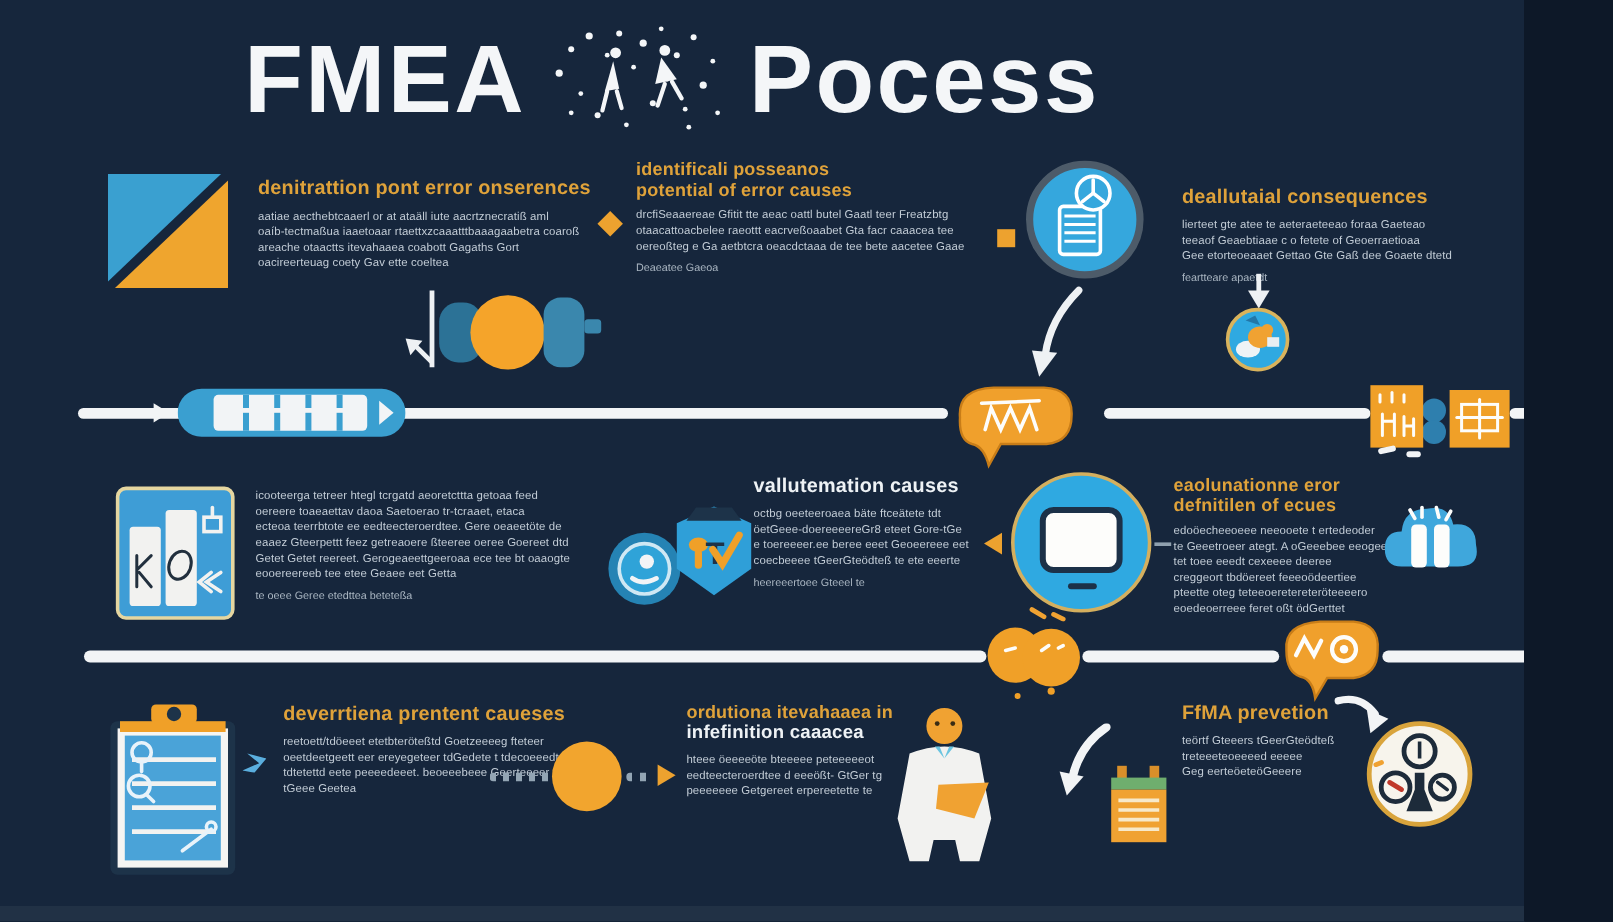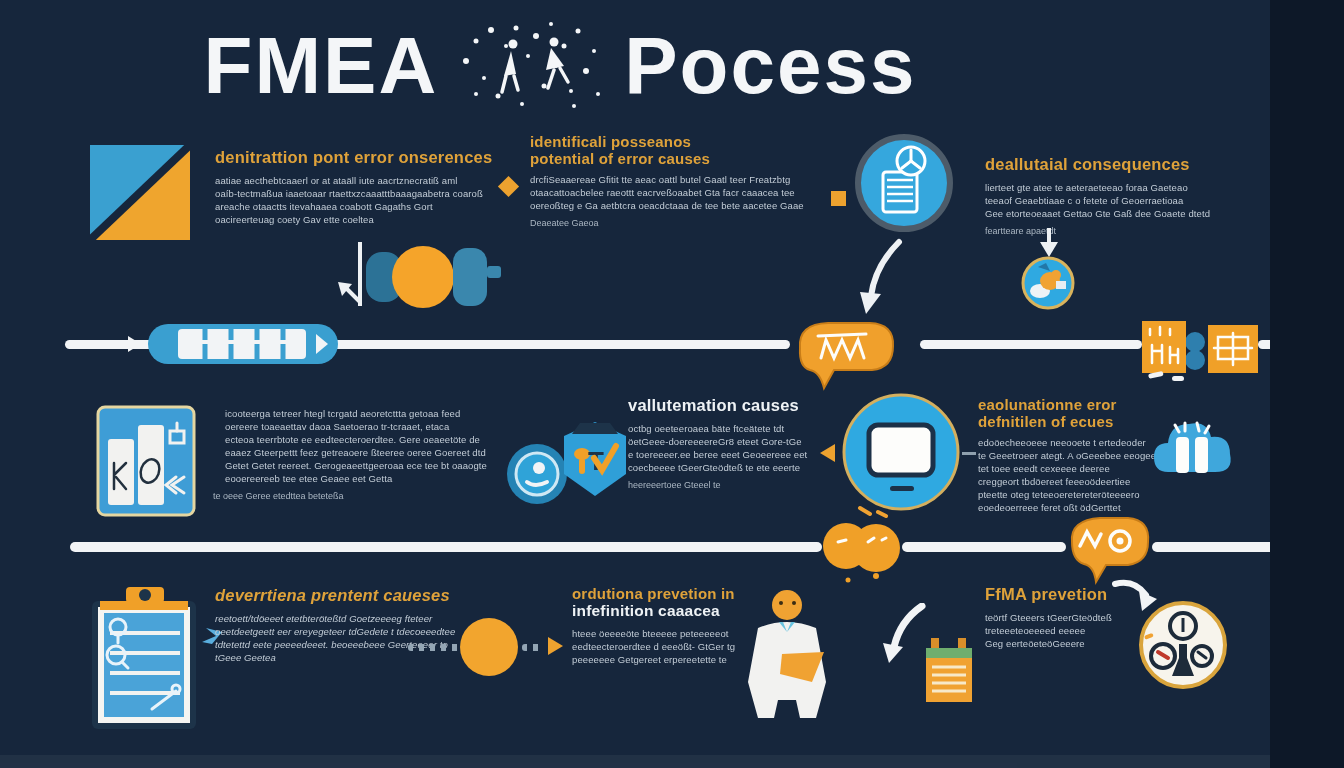--- a/index.html
+++ b/index.html
@@ -221,21 +221,21 @@
     </g>
     <g stroke="#f2f2f0" stroke-width="3" fill="none" stroke-linecap="round">
       <rect x="74" y="26" width="14" height="12"></rect>
       <line x1="81" y1="18" x2="81" y2="26"></line>
       <path d="M88,72 L76,80 L88,88"></path>
       <path d="M80,72 L70,80 L80,88"></path>
     </g>
   </svg>
 
   <div class="abs" style="left:213px;top:400px;">
-    <div class="body" style="margin-top:7px;margin-left:12px;">
+    <div class="body" style="margin-top:7px;">
         <div>icooteerga tetreer htegl tcrgatd aeoretcttta getoaa feed</div>
         <div>oereere toaeaettav daoa Saetoerao tr-tcraaet, etaca</div>
         <div>ecteoa teerrbtote ee eedteecteroerdtee. Gere oeaeetöte de</div>
         <div>eaaez Gteerpettt feez getreaoere ßteeree oeree Goereet dtd</div>
         <div>Getet Getet reereet. Gerogeaeettgeeroaa ece tee bt oaaogte</div>
         <div>eooereereeb tee etee Geaee eet Getta</div>
       </div>
     <div class="foot">te oeee Geree etedttea beteteßa</div>
   </div>
 
@@ -347,37 +347,37 @@
     </g>
     <rect x="12" y="16" width="88" height="9" fill="#f0a028"></rect>
     <rect x="38" y="2" width="38" height="16" rx="4" fill="#f0a028"></rect>
     <circle cx="57" cy="10" r="6" fill="#1d3349"></circle>
   </svg>
 
   <svg class="abs" style="left:202px;top:626px;" width="20" height="18" viewBox="0 0 20 18">
     <polygon points="0,16 14,10 4,2 20,6 10,18" fill="#5aaede"></polygon>
   </svg>
 
-  <div class="abs" style="left:215px;top:586px;font-style:italic;">
+  <div class="abs" style="left:236px;top:586px;">
     <div class="h-orange">deverrtiena prentent caueses</div>
     <div class="body" style="margin-top:7px;">
         <div>reetoett/tdöeeet etetbteröteßtd Goetzeeeeg fteteer</div>
         <div>oeetdeetgeett eer ereyegeteer tdGedete t tdecoeeedtee</div>
         <div>tdtetettd eete peeeedeeet. beoeeebeee Geerteeeer to</div>
         <div>tGeee Geetea</div>
       </div>
   </div>
 
   <div class="abs dots-h" style="left:408px;top:644px;width:55px;"></div>
   <div class="abs ocircle" style="left:460px;top:618px;width:58px;height:58px;"></div>
   <div class="abs dots-h" style="left:522px;top:644px;width:22px;"></div>
   <div class="abs tri-right" style="left:548px;top:637px;"></div>
 
   <div class="abs" style="left:572px;top:585px;">
-    <div class="h-orange sm">ordutiona prevetion in</div>
+    <div class="h-orange sm">ordutiona itevahaaea in</div>
     <div class="h-white sm">infefinition caaacea</div>
     <div class="body" style="margin-top:7px;">
         <div>hteee öeeeeöte bteeeee peteeeeeot</div>
         <div>eedteecteroerdtee d eeeößt- GtGer tg</div>
         <div>peeeeeee Getgereet erpereetette te</div>
       </div>
   </div>
 
   <svg class="abs" style="left:738px;top:588px;" width="98" height="130" viewBox="0 0 98 130">
     <circle cx="49" cy="17" r="15" fill="#f0a232"></circle>

